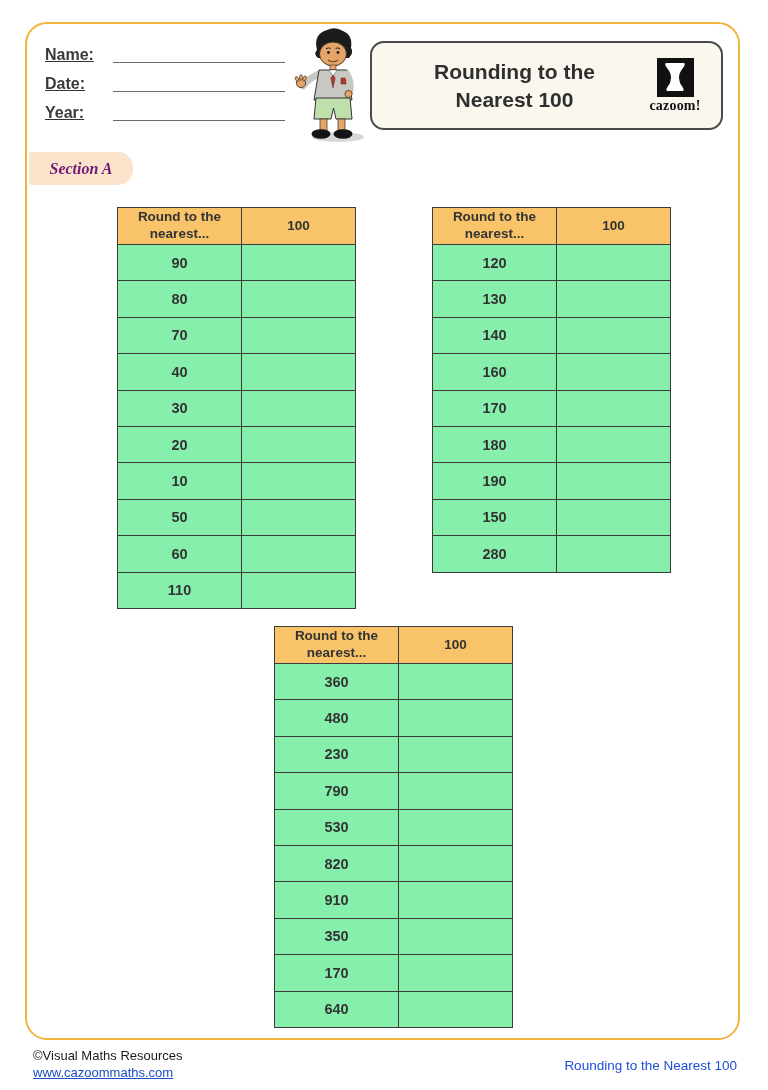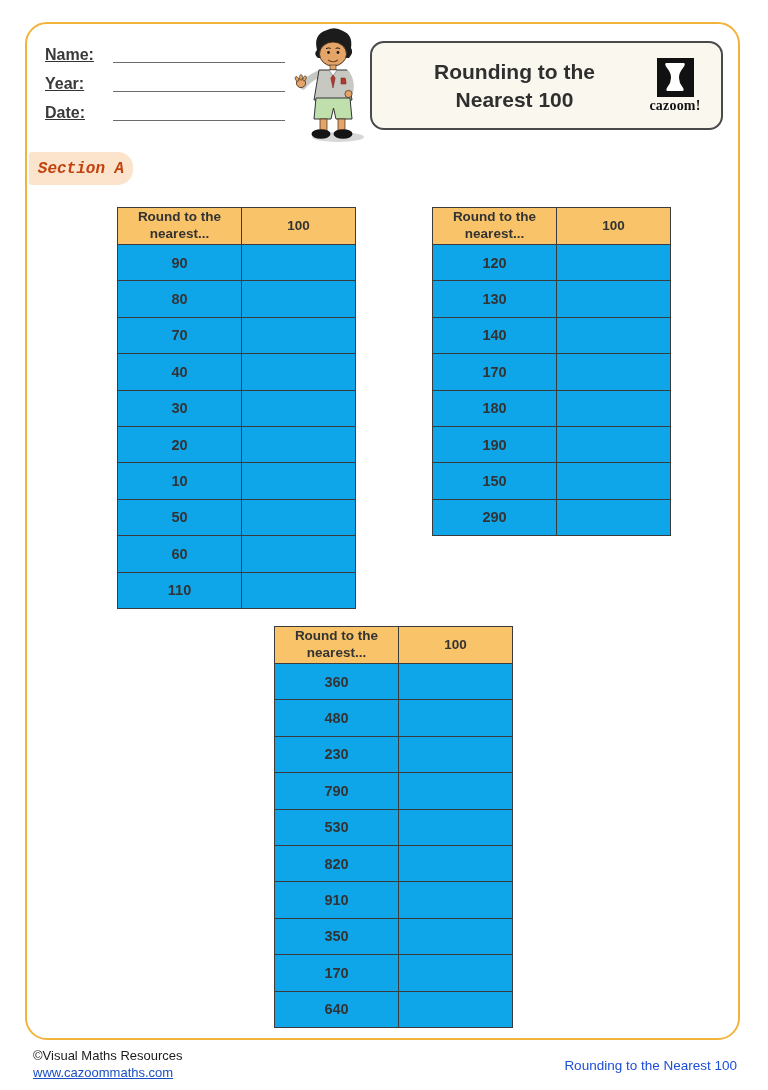--- a/index.html
+++ b/index.html
@@ -50,42 +50,42 @@
   .logo-text { font-family: "Liberation Serif", serif; font-weight: bold; font-size: 14px; color: #111; margin-top: 1px; letter-spacing: 0.2px; }
   
   .section-tab {
     position: absolute; left: 29px; top: 152px;
     width: 104px; height: 33px;
     background: #FBE3CC;
     border-radius: 3px 15px 15px 3px;
     display: flex; align-items: center; justify-content: center;
   }
   .section-tab span {
-    font-family: Liberation Mono, monospace;
+    font-family: Liberation Serif, serif;
     font-style: italic; font-weight: bold;
-    font-size: 16px; color: #c2410c;
+    font-size: 16px; color: #701a75;
   }
   
   table.round-table {
     position: absolute;
     border-collapse: collapse;
     table-layout: fixed;
     width: 238px;
     margin-left: 12px;
   }
   table.round-table th, table.round-table td {
     border: 1.6px solid #3b3b3b;
     text-align: center; vertical-align: middle;
   }
   table.round-table th {
     background: #F9C469;
     font-size: 13.5px; font-weight: bold; color: #333;
     height: 37px; line-height: 1.25;
   }
-  table.round-table td { height: 36.4px; font-size: 14.5px; font-weight: bold; color: #333; background: #0ea5e9; }
+  table.round-table td { height: 36.4px; font-size: 14.5px; font-weight: bold; color: #333; background: #86efac; }
   .col-q { width: 124px; }
   .col-a { width: 114px; }
   #table-1 { left: 105px; top: 207px; }
   #table-2 { left: 420px; top: 207px; }
   #table-3 { left: 262px; top: 626px; }
   
   .footer-left { position: absolute; left: 33px; top: 1048px; font-size: 13px; color: #1b1b1b; }
   .footer-link { display: block; color: #1A4FC4; text-decoration: underline; font-size: 13px; margin-top: 2px; cursor: pointer; }
   .footer-right { position: absolute; right: 31px; top: 1058px; font-size: 13.5px; color: #1d4ed8; }
 </style>
@@ -93,25 +93,25 @@
 <body>
 
 <div class="page-frame"></div>
 
 <div class="id-block">
   <div class="id-row">
     <span class="id-label">Name:</span>
     <div class="id-line"></div>
   </div>
   <div class="id-row">
+    <span class="id-label">Date:</span>
+    <div class="id-line"></div>
+  </div>
+  <div class="id-row">
     <span class="id-label">Year:</span>
-    <div class="id-line"></div>
-  </div>
-  <div class="id-row">
-    <span class="id-label">Date:</span>
     <div class="id-line"></div>
   </div>
 </div>
 
 <div class="mascot">
   <svg width="84" height="120" viewBox="0 0 84 120">
     <ellipse cx="47" cy="111" rx="26" ry="5" fill="#bdbdbd" opacity="0.6"></ellipse>
 
     <path d="M28,48 Q18,52 12,60" stroke="#C8C8C2" stroke-width="7" fill="none" stroke-linecap="round"></path>
     <g>
@@ -249,37 +249,41 @@
       </tr>
       <tr>
         <td>130</td>
         <td></td>
       </tr>
       <tr>
         <td>140</td>
         <td></td>
       </tr>
       <tr>
+        <td>160</td>
+        <td></td>
+      </tr>
+      <tr>
         <td>170</td>
         <td></td>
       </tr>
       <tr>
         <td>180</td>
         <td></td>
       </tr>
       <tr>
         <td>190</td>
         <td></td>
       </tr>
       <tr>
         <td>150</td>
         <td></td>
       </tr>
       <tr>
-        <td>290</td>
+        <td>280</td>
         <td></td>
       </tr>
     </tbody>
 </table>
 
 <table class="round-table" id="table-3">
   <colgroup>
       <col class="col-q">
       <col class="col-a">
     </colgroup>

